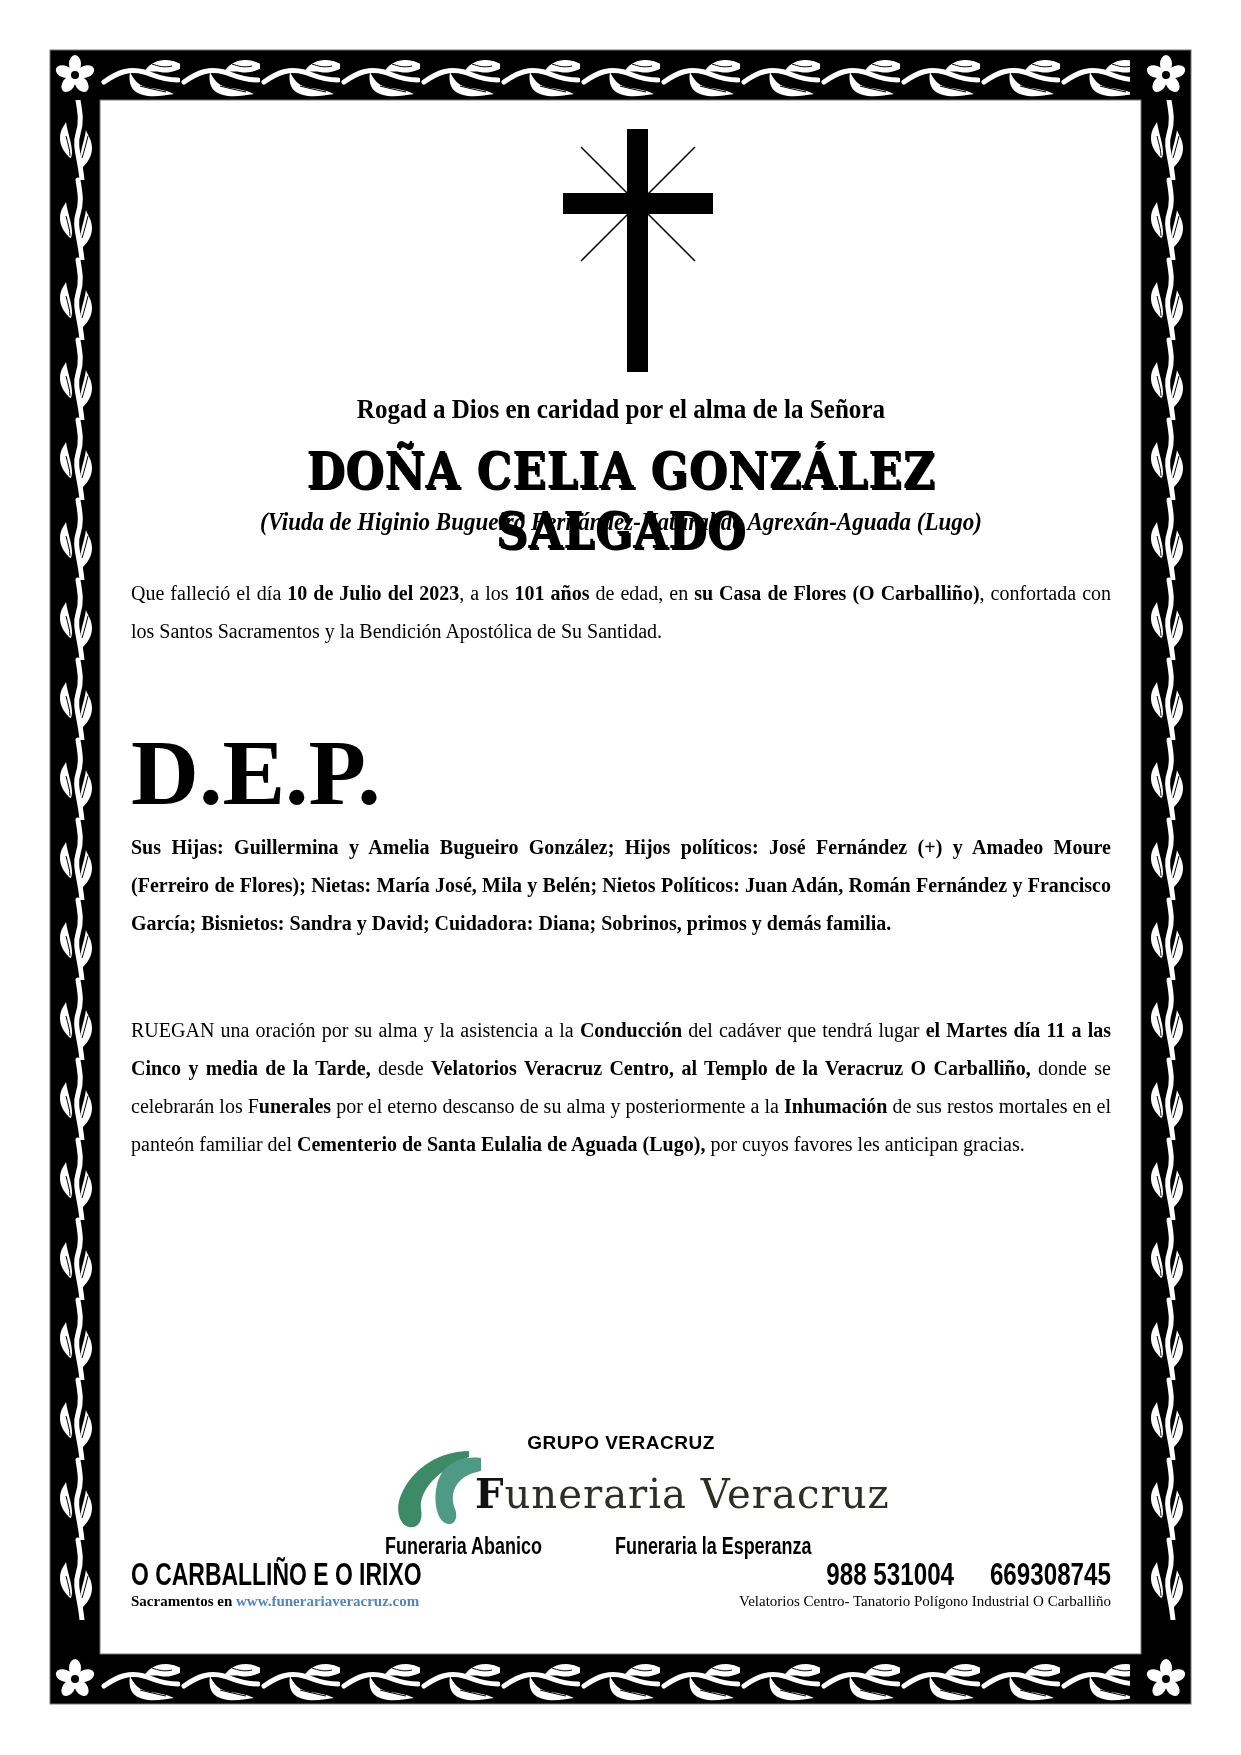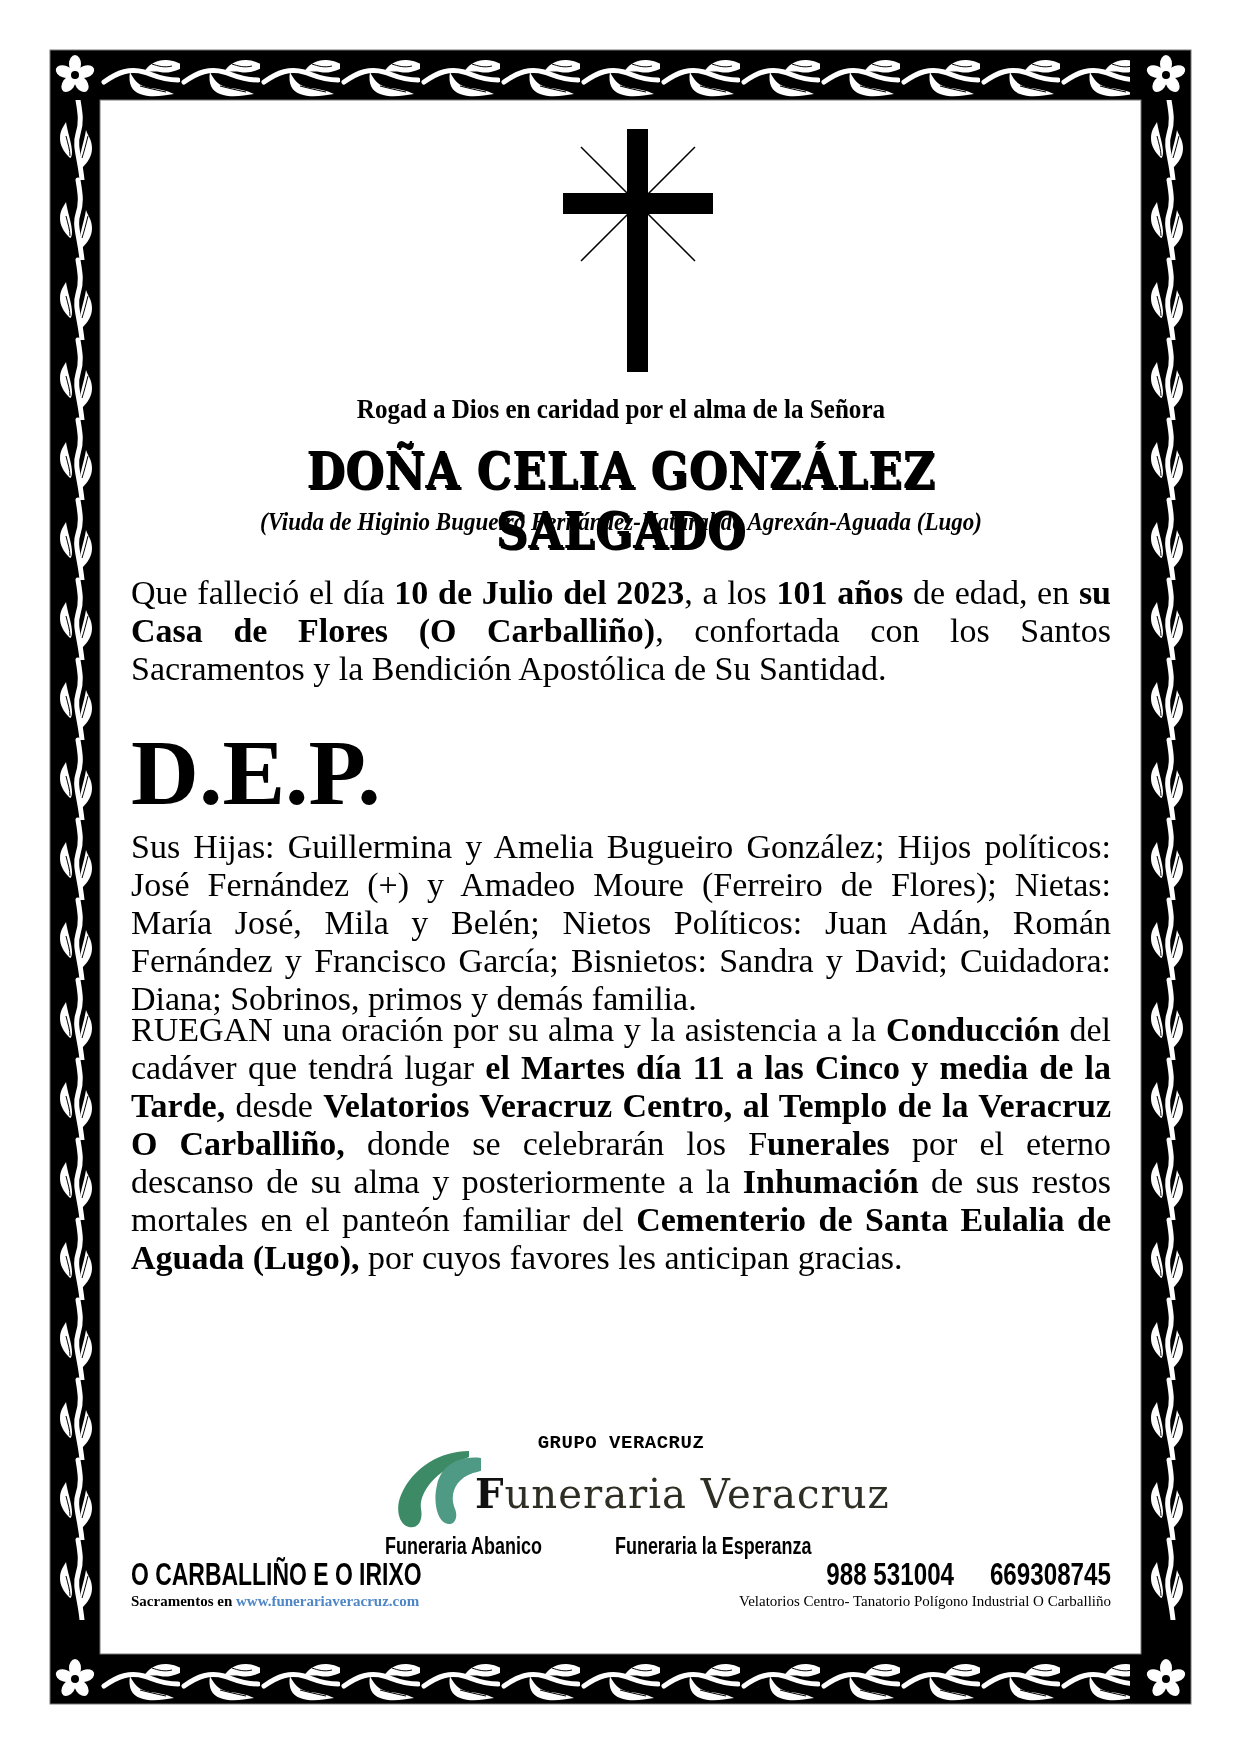--- a/index.html
+++ b/index.html
@@ -3,27 +3,27 @@
 <meta charset="utf-8">
 <style>
   html, body { margin:0; padding:0; background:#fff; }
   body { width:1241px; height:1755px; position:relative; overflow:hidden; font-family:"Liberation Serif", serif; color:#000; }
   .frame-svg { position:absolute; left:0; top:0; width:1241px; height:1755px; }
   .content { position:absolute; left:131px; top:0; width:980px; }
   .cross { position:absolute; left:0; top:0; }
   .intro { position:absolute; top:394px; left:0; width:980px; text-align:center; font-weight:bold; font-size:27px; transform:scaleX(0.93); transform-origin:center; }
   .name { position:absolute; top:440px; left:0; width:980px; text-align:center; font-weight:bold; font-size:51px; letter-spacing:1px; font-family:"DejaVu Serif", serif; transform:scaleX(0.86); transform-origin:center; text-shadow:2px 2px 0 #000; }
   .widow { position:absolute; top:508px; left:0; width:980px; text-align:center; font-weight:bold; font-style:italic; font-size:25px; transform:scaleX(0.92); transform-origin:center; }
-  .para { position:absolute; left:0; width:980px; text-align:justify; text-align-last:left; font-size:34px; line-height:38px; }
+  .para { position:absolute; left:0; width:980px; text-align:justify; text-align-last:left; font-size:20px; line-height:38px; }
   .para b { font-weight:bold; }
   .p1 { top:574px; }
   .dep { position:absolute; top:722px; left:0; width:980px; font-weight:bold; font-size:94px; line-height:100px; }
-  .p2 { top:828px; font-weight:normal; }
+  .p2 { top:828px; font-weight:bold; }
   .p3 { top:1011px; }
-  .grupo { position:absolute; top:1432px; left:0; width:980px; text-align:center; font-family:Liberation Mono, monospace; font-weight:bold; font-size:19px; letter-spacing:0.5px; }
+  .grupo { position:absolute; top:1432px; left:0; width:980px; text-align:center; font-family:Liberation Sans, sans-serif; font-weight:bold; font-size:19px; letter-spacing:0.5px; }
   .logo { position:absolute; left:260px; top:1443px; }
   .brand { position:absolute; top:1470px; left:344px; font-family:"DejaVu Serif", serif; font-size:41px; color:#2e2e24; letter-spacing:1px; transform:scaleX(0.98); transform-origin:left; }
   .brand .cap { color:#111; font-weight:bold; }
   .sub { position:absolute; top:1533px; font-family:"Liberation Sans", sans-serif; font-weight:bold; font-size:23px; transform:scaleX(0.78); transform-origin:left; white-space:nowrap; }
   .sub.a { left:254px; }
   .sub.b { left:484px; }
   .place { position:absolute; top:1557px; left:0; font-family:"Liberation Sans", sans-serif; font-weight:bold; font-size:31px; transform:scaleX(0.74); transform-origin:left; white-space:nowrap; }
   .phones { position:absolute; top:1557px; right:0; font-family:"Liberation Sans", sans-serif; font-weight:bold; font-size:31px; transform:scaleX(0.78); transform-origin:right; white-space:nowrap; }
   .phones span + span { margin-left:46px; }
   .condo { position:absolute; top:1593px; left:0; font-size:15px; font-weight:bold; white-space:nowrap; }

